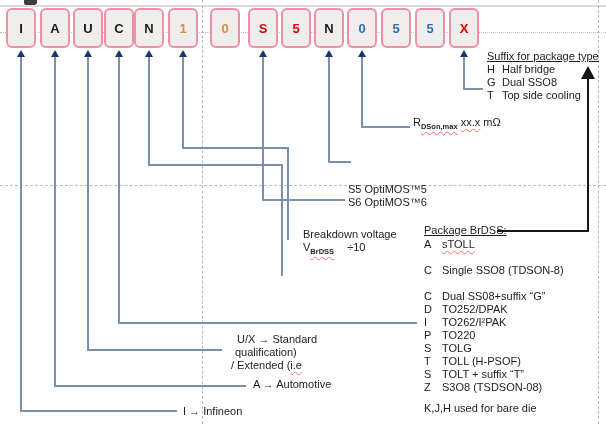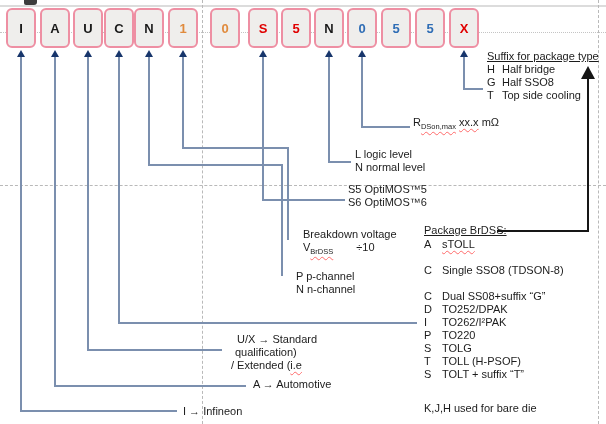--- a/index.html
+++ b/index.html
@@ -25,21 +25,21 @@
   .vl{position:absolute;width:2px;background:#7b8fae;z-index:2;}
   .hl{position:absolute;height:2px;background:#7b8fae;z-index:2;}
   .blk{background:#161616;}
   .bah{position:absolute;width:0;height:0;border-left:7px solid transparent;
        border-right:7px solid transparent;border-bottom:13px solid #161616;z-index:4;}
   
   .lbl{position:absolute;font-size:11px;line-height:13px;white-space:nowrap;z-index:5;}
   .und{text-decoration:underline;}
   .wavy{text-decoration:underline;text-decoration-style:wavy;text-decoration-color:#ff6a6a;
         text-decoration-thickness:1px;text-underline-offset:2px;}
-  sub{font-size:7.5px;line-height:0;}
+  sub{font-size:7.5px;line-height:0;font-weight:bold;}
   .code-col{display:inline-block;width:15px;}
   .pkg-row{position:absolute;left:424px;font-size:11px;line-height:13px;white-space:nowrap;z-index:5;}
   .pkg-code{display:inline-block;width:18px;}
 </style>
 </head>
 <body>
 
 <div id="stage">
 
   <div class="gh dot" style="top:32px"></div>
@@ -135,60 +135,53 @@
   <div class="vl" style="left:463px;top:57px;height:32px"></div>
   <div class="hl" style="left:463px;top:88px;width:20px"></div>
 
   <div class="hl blk" style="left:497px;top:230px;width:92px"></div>
   <div class="vl blk" style="left:587px;top:79px;height:153px"></div>
   <div class="bah" style="left:581px;top:66px"></div>
 
   <div class="lbl" style="left:487px;top:50px">
     <div class="und">Suffix for package type</div>
     <div><span class="code-col">H</span><span>Half bridge</span></div>
-    <div><span class="code-col">G</span><span>Half SSO8</span></div>
+    <div><span class="code-col">G</span><span>Dual SSO8</span></div>
     <div><span class="code-col">T</span><span>Top side cooling</span></div>
   </div>
 
   <div class="lbl" style="left:413px;top:116px">
     <span>R</span><sub class="wavy">DSon,max</sub>
     <span class="wavy">xx.x</span> <span>mΩ</span>
   </div>
 
-  <div class="lbl" style="left:355px;top:148px">
-    <div>L logic level</div>
-    <div>N normal level</div>
-  </div>
 
   <div class="lbl" style="left:348px;top:183px">
     <div>S5 OptiMOS™5</div>
     <div>S6 OptiMOS™6</div>
   </div>
 
   <div class="lbl" style="left:303px;top:228px">
     <div>Breakdown voltage</div>
     <div><span>V</span><sub class="wavy">BrDSS</sub>
-      <span style="margin-left:20px">÷10</span></div>
+      <span style="margin-left:10px">÷10</span></div>
   </div>
 
-  <div class="lbl" style="left:296px;top:270px">
-    <div>P p-channel</div>
-    <div>N n-channel</div>
-  </div>
 
   <div class="lbl und" style="left:424px;top:224px">Package BrDSS:</div>
   <div class="pkg-row" style="top:238px"><span class="pkg-code">A</span><span class="wavy">sTOLL</span></div>
   <div class="pkg-row" style="top:264px"><span class="pkg-code">C</span><span>Single SSO8 (TDSON-8)</span></div>
   <div class="pkg-row" style="top:290px"><span class="pkg-code">C</span><span>Dual SS08+suffix “G”</span></div>
   <div class="pkg-row" style="top:303px"><span class="pkg-code">D</span><span>TO252/DPAK</span></div>
   <div class="pkg-row" style="top:316px"><span class="pkg-code">I</span><span>TO262/I²PAK</span></div>
   <div class="pkg-row" style="top:329px"><span class="pkg-code">P</span><span>TO220</span></div>
   <div class="pkg-row" style="top:342px"><span class="pkg-code">S</span><span>TOLG</span></div>
   <div class="pkg-row" style="top:355px"><span class="pkg-code">T</span><span>TOLL (H-PSOF)</span></div>
   <div class="pkg-row" style="top:368px"><span class="pkg-code">S</span><span>TOLT  + suffix “T”</span></div>
+  <div class="pkg-row" style="top:381px"><span class="pkg-code">Z</span><span>S3O8 (TSDSON-08)</span></div>
   <div class="lbl" style="left:424px;top:402px">K,J,H used for bare die</div>
 
   <div class="lbl" style="left:231px;top:333px">
     <div style="margin-left:6px">U/X → Standard</div>
     <div style="margin-left:4px">qualification)</div>
     <div><span>/ Extended (</span><span class="wavy">i.e</span></div>
   </div>
 
   <div class="lbl" style="left:253px;top:378px">A → Automotive</div>
 

